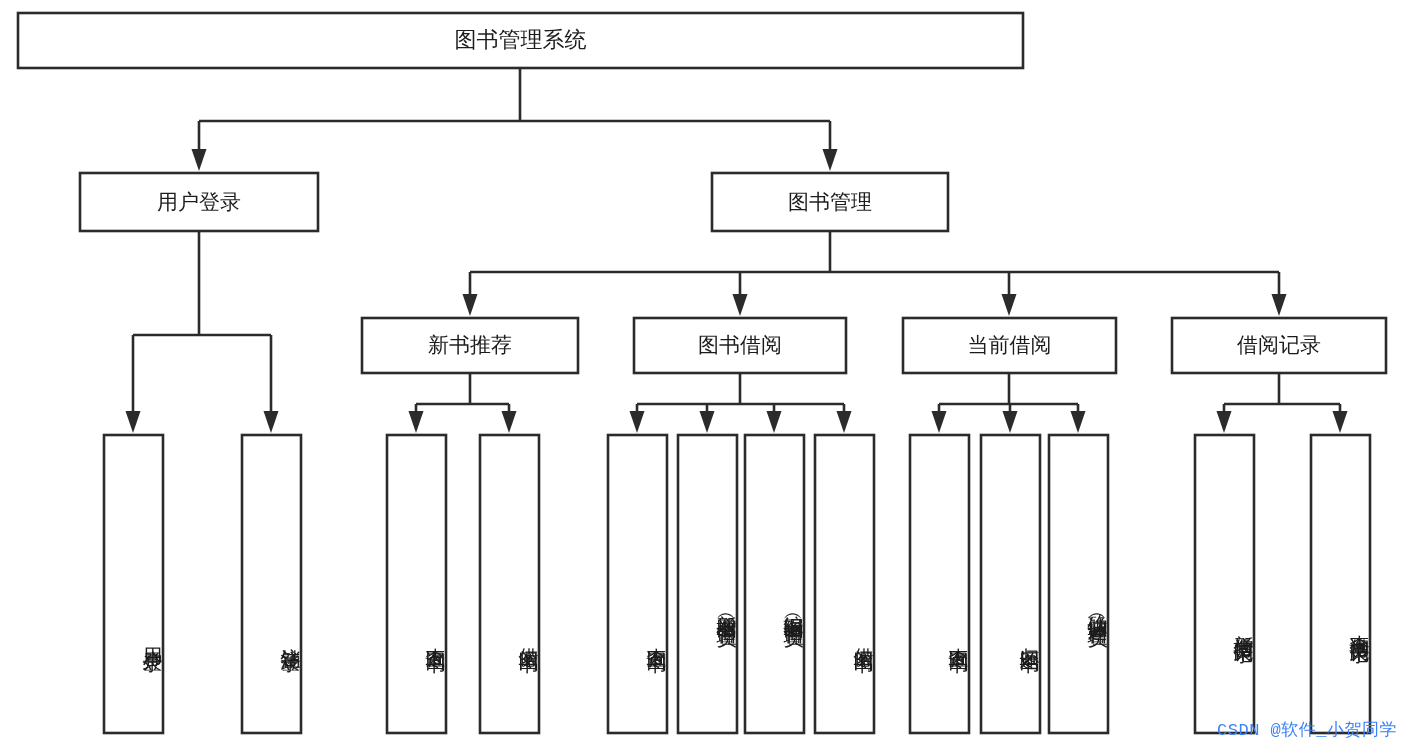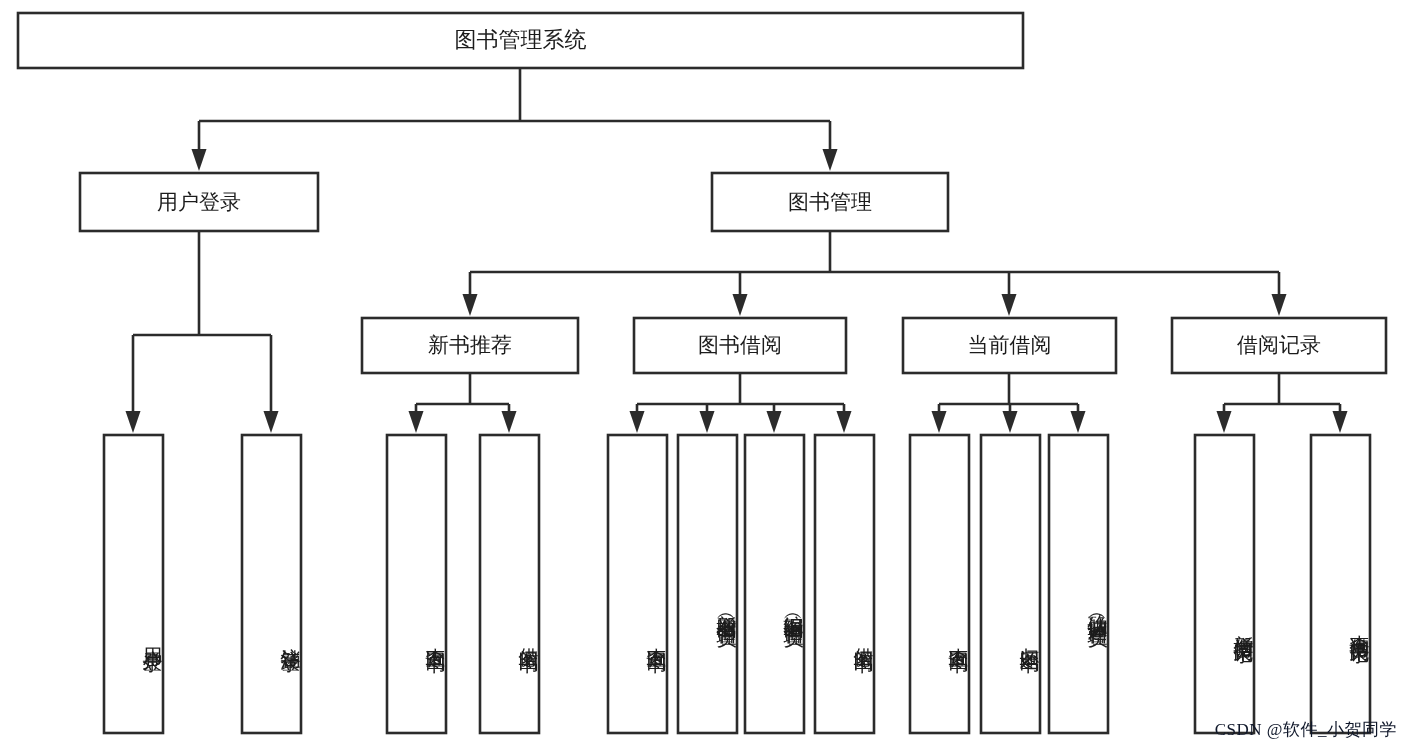--- a/index.html
+++ b/index.html
@@ -65,23 +65,23 @@
     line-height: 1.0;
     letter-spacing: 2px;
     color: #1c1c1c;
     white-space: nowrap;
     pointer-events: none;
   }
   .watermark {
     position: absolute;
     right: 8px;
     bottom: 6px;
-    font-family: Liberation Serif, serif;
+    font-family: Liberation Mono, monospace;
     font-size: 17px;
-    color: #0f172a;
+    color: #3b82f6;
     letter-spacing: 0.5px;
     user-select: none;
   }
 </style>
 </head>
 <body>
 
 <div id="diagram-root">
   <svg class="diagram-canvas" viewBox="0 0 1405 747" preserveAspectRatio="none">
     <g id="connectors-layer">

